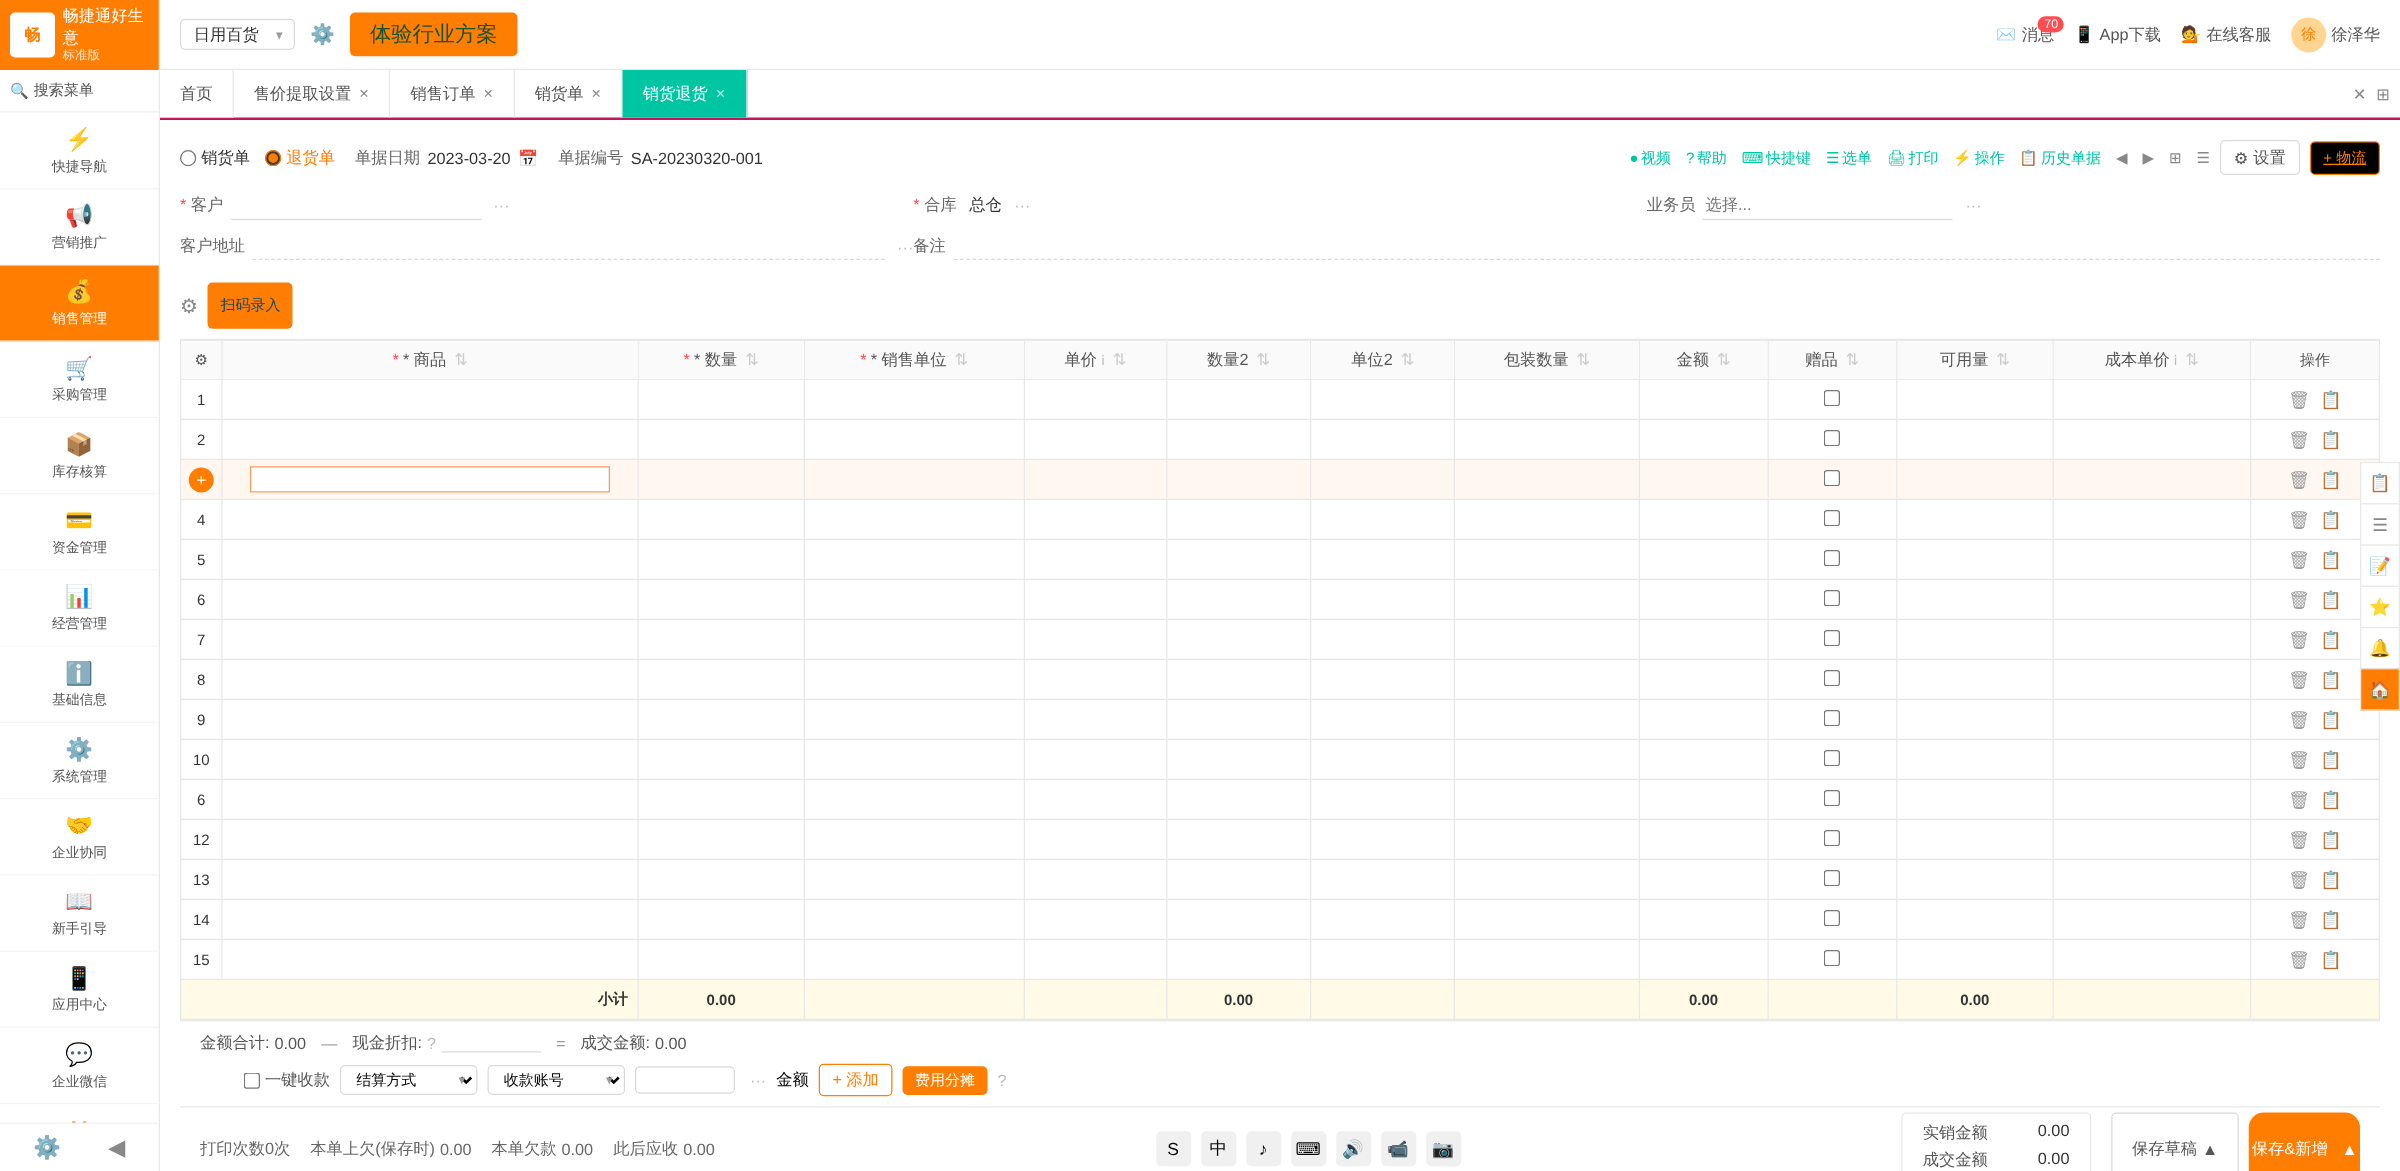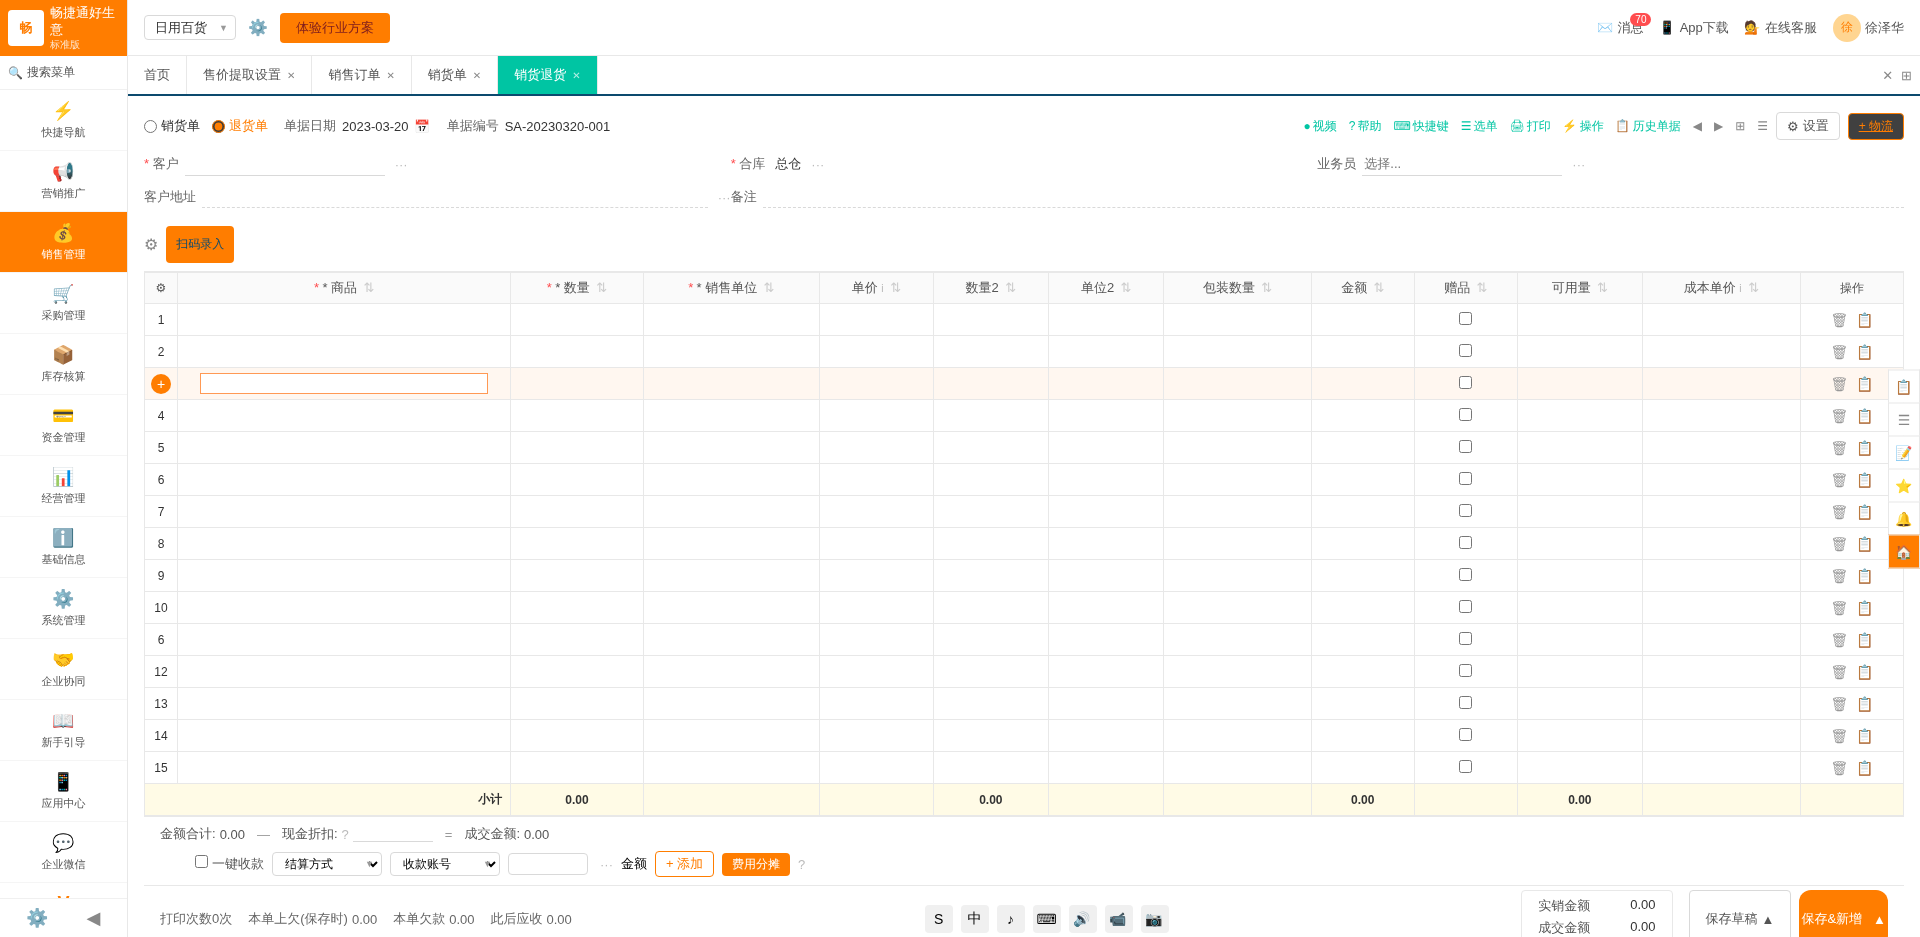--- a/index.html
+++ b/index.html
@@ -22,29 +22,29 @@
 
     
     .main { flex: 1; display: flex; flex-direction: column; overflow: hidden; }
 
     
     .topbar { height: 56px; background: #fff; border-bottom: 1px solid #e8e8e8; display: flex; align-items: center; padding: 0 16px; justify-content: space-between; flex-shrink: 0; }
     .topbar-left { display: flex; align-items: center; gap: 12px; }
     .topbar-select { border: 1px solid #d9d9d9; border-radius: 4px; padding: 4px 28px 4px 10px; background: #fff; color: #333; cursor: pointer; appearance: none; position: relative; }
     .select-wrapper { position: relative; display: inline-block; }
     .select-wrapper::after { content: '▼'; font-size: 9px; position: absolute; right: 8px; top: 50%; transform: translateY(-50%); color: #999; pointer-events: none; }
-    .topbar-btn-orange { background: #ff7d00; color: #7f1d1d; border: none; border-radius: 4px; padding: 6px 16px; cursor: pointer; font-size: 13px; }
+    .topbar-btn-orange { background: #ff7d00; color: #14532d; border: none; border-radius: 4px; padding: 6px 16px; cursor: pointer; font-size: 17px; }
     .topbar-right { display: flex; align-items: center; gap: 16px; color: #555; }
     .topbar-right .badge-item { display: flex; align-items: center; gap: 4px; cursor: pointer; position: relative; }
     .badge { background: #ff4d4f; color: #fff; border-radius: 10px; font-size: 10px; padding: 1px 5px; position: absolute; top: -6px; right: -8px; }
     .topbar-right .user { display: flex; align-items: center; gap: 4px; cursor: pointer; }
     .avatar { width: 28px; height: 28px; background: #ffd591; border-radius: 50%; display: flex; align-items: center; justify-content: center; font-size: 12px; color: #ff7d00; }
 
     
-    .tabs { height: 40px; background: #fff; border-bottom: 2px solid #0c4a6e; display: flex; align-items: stretch; flex-shrink: 0; padding-left: 0; }
+    .tabs { height: 40px; background: #fff; border-bottom: 2px solid #be185d; display: flex; align-items: stretch; flex-shrink: 0; padding-left: 0; }
     .tab { padding: 0 16px; display: flex; align-items: center; gap: 6px; cursor: pointer; color: #555; border-right: 1px solid #e8e8e8; font-size: 13px; position: relative; }
     .tab.active { background: #00c5a3; color: #fff; }
     .tab .close-icon { font-size: 10px; cursor: pointer; opacity: 0.7; }
     .tab.active .close-icon { color: #fff; }
 
     
     .page-content { flex: 1; overflow-y: auto; background: #f5f5f5; padding: 0; }
     .form-container { background: #fff; margin: 0; padding: 16px; }
 
     
@@ -52,21 +52,21 @@
     .radio-group { display: flex; gap: 12px; align-items: center; }
     .radio-item { display: flex; align-items: center; gap: 4px; cursor: pointer; color: #333; }
     .radio-item input[type=radio] { accent-color: #ff7d00; }
     .radio-item.checked { color: #ff7d00; }
     .form-field { display: flex; align-items: center; gap: 6px; color: #333; }
     .form-field label { color: #666; white-space: nowrap; }
     .form-field .val { color: #333; font-weight: 500; }
     .form-field .cal-icon { cursor: pointer; color: #bbb; }
     .header-actions { margin-left: auto; display: flex; gap: 8px; align-items: center; }
     .btn-settings { background: #fff; border: 1px solid #d9d9d9; border-radius: 4px; padding: 4px 10px; cursor: pointer; font-size: 12px; color: #555; display: flex; align-items: center; gap: 4px; }
-    .btn-add-logistics { background: #404040; border: 1px solid #ff7d00; color: #ff7d00; border-radius: 4px; padding: 4px 10px; cursor: pointer; font-size: 12px; display: flex; align-items: center; gap: 4px; text-decoration: underline; }
+    .btn-add-logistics { background: #000000; border: 1px solid #ff7d00; color: #ff7d00; border-radius: 4px; padding: 4px 10px; cursor: pointer; font-size: 12px; display: flex; align-items: center; gap: 4px; text-decoration: underline; }
 
     
     .form-row { display: flex; align-items: center; margin-bottom: 10px; gap: 0; }
     .form-cell { display: flex; align-items: center; gap: 6px; flex: 1; }
     .form-cell label { color: #666; white-space: nowrap; text-align: center; }
     .required-star { color: #ff4d4f; }
     .input-underline { border: none; border-bottom: 1px solid #d9d9d9; outline: none; width: 100%; padding: 4px 2px; color: #333; background: transparent; }
     .input-dotted { border-bottom: 1px dashed #d9d9d9; flex: 1; min-width: 80px; height: 22px; }
     .input-dots { color: #bbb; cursor: pointer; margin-left: 4px; }
 
@@ -89,21 +89,21 @@
     .table-footer { background: #fffbe6; border: 1px solid #e8e8e8; }
     .table-footer td { font-weight: bold; color: #333; }
 
     
     .bottom-bar { background: #fff; border-top: 1px solid #e8e8e8; padding: 8px 16px; }
     .bottom-row1 { display: flex; align-items: center; gap: 12px; margin-bottom: 8px; flex-wrap: wrap; }
     .amount-item { display: flex; align-items: center; gap: 4px; color: #555; }
     .dash { color: #999; }
     .equals { color: #999; }
     .bottom-row2 { display: flex; align-items: center; gap: 8px; }
-    .checkbox-label { display: flex; align-items: flex-start; gap: 4px; cursor: pointer; color: #555; font-size: 12px; padding-left: 35px; }
+    .checkbox-label { display: flex; align-items: center; gap: 4px; cursor: pointer; color: #555; font-size: 12px; padding-left: 35px; }
     .bottom-select { border: 1px solid #d9d9d9; border-radius: 4px; padding: 3px 32px 3px 8px; background: #fff; font-size: 12px; }
     .bottom-input { border: 1px solid #d9d9d9; border-radius: 4px; padding: 3px 8px; background: #fff; font-size: 12px; width: 80px; }
     .add-btn { background: none; border: 1px solid #ff7d00; color: #ff7d00; border-radius: 4px; padding: 3px 10px; cursor: pointer; font-size: 12px; }
     .split-btn { background: #ff7d00; color: #fff; border: none; border-radius: 4px; padding: 3px 10px; cursor: pointer; font-size: 12px; }
     .help-icon { color: #bbb; cursor: pointer; }
     .status-item { display: flex; align-items: center; gap: 4px; }
     .summary-row { display: flex; justify-content: space-between; gap: 40px; font-size: 12px; color: #555; margin-bottom: 4px; }
     .summary-val { color: #333; font-weight: 500; }
     .btn-draft { background: #fff; border: 1px solid #d9d9d9; border-radius: 4px; padding: 6px 16px; cursor: pointer; color: #555; display: flex; align-items: center; gap: 4px; }
     .btn-save-new { background: #ff7d00; color: #fff; border: none; border-radius: 12px; padding: 6px 2px; cursor: pointer; display: flex; align-items: center; gap: 11px; }

